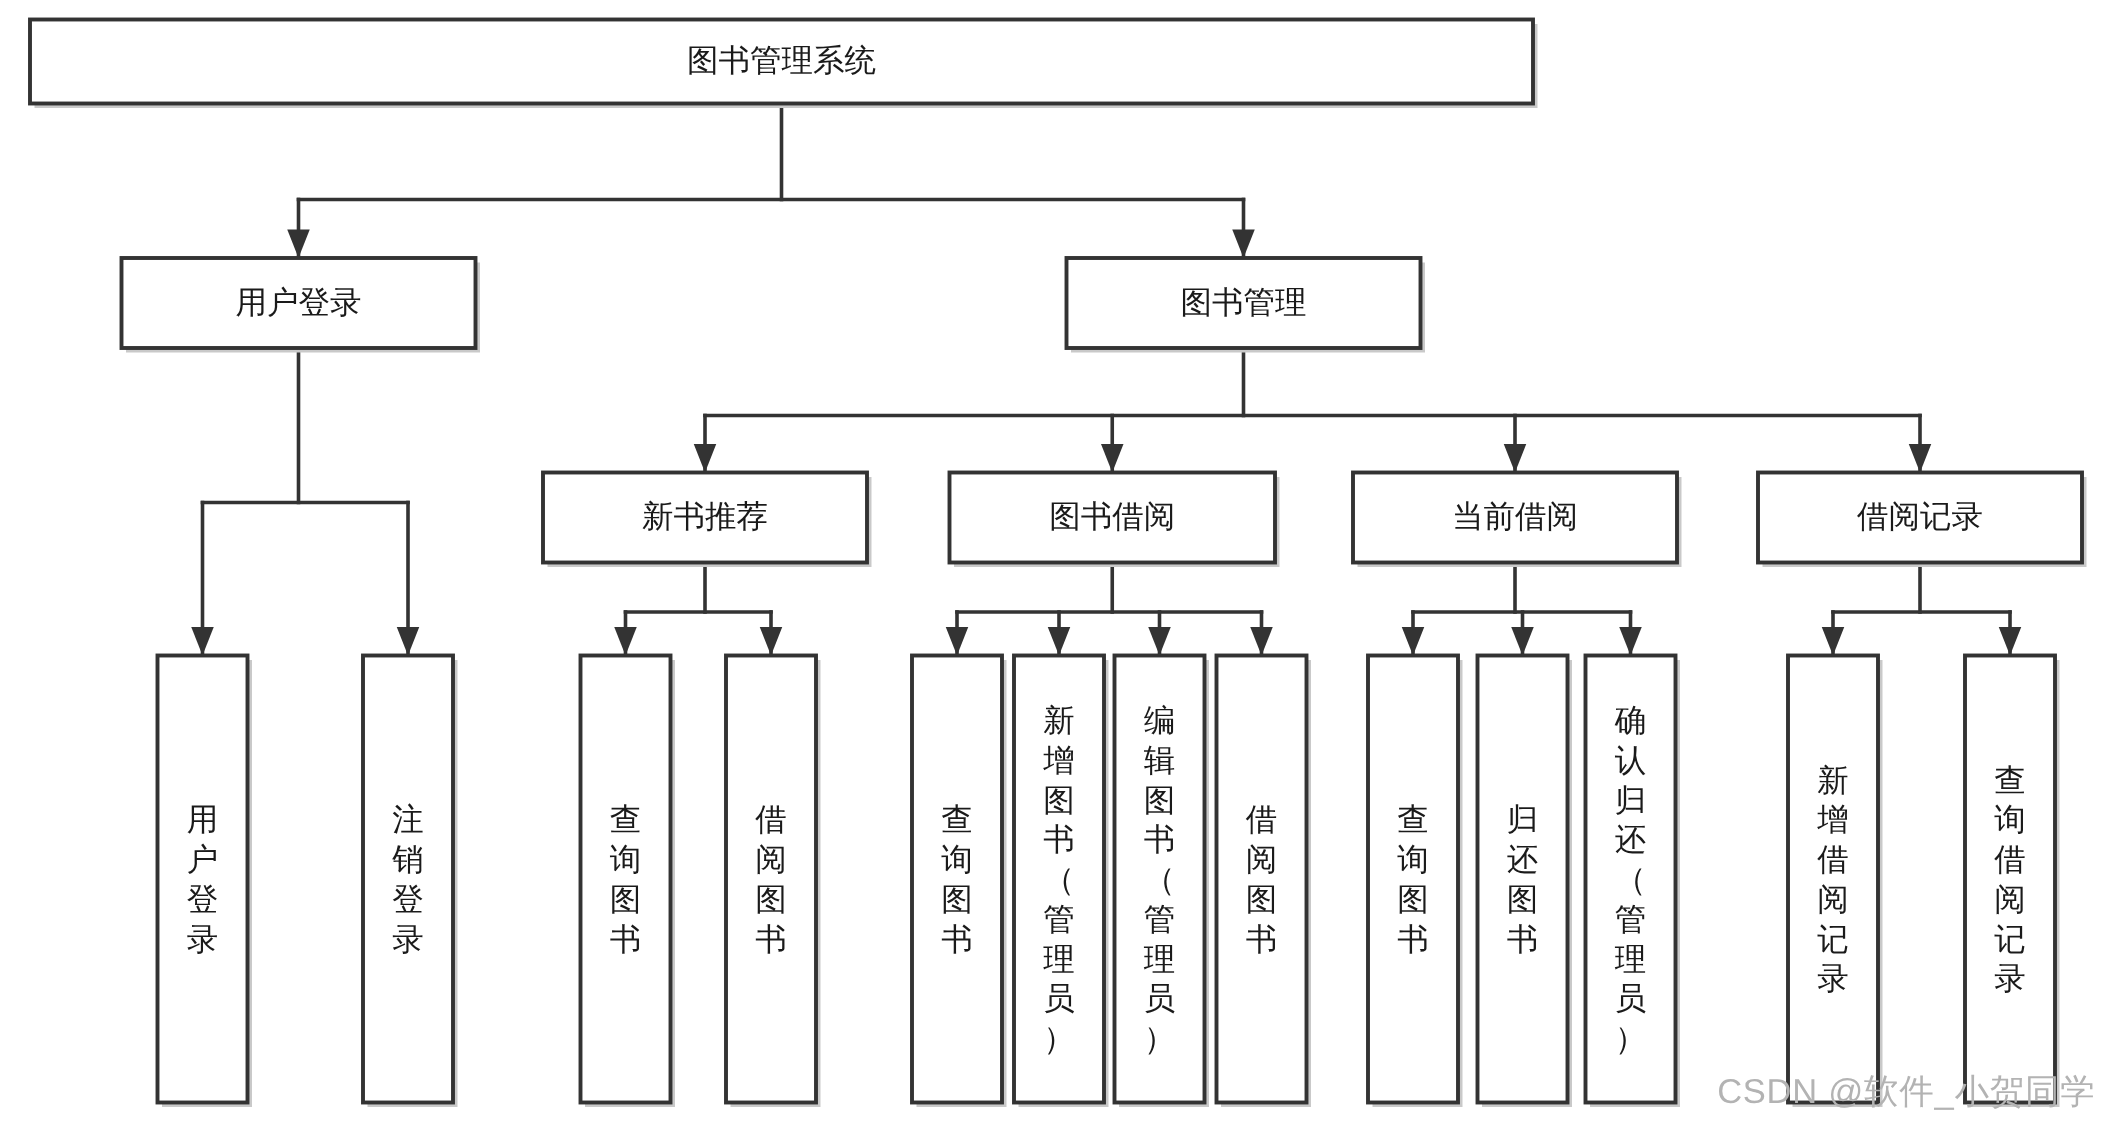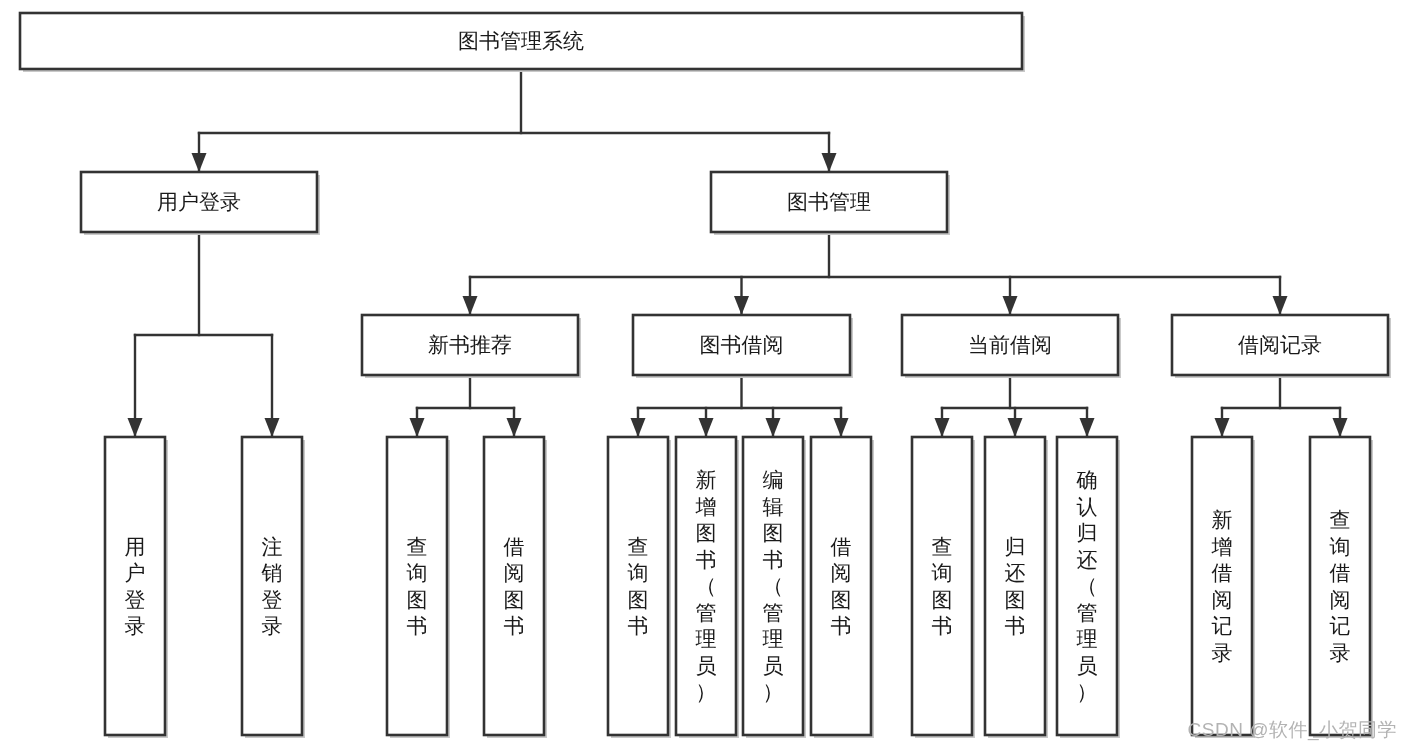--- a/index.html
+++ b/index.html
@@ -55,21 +55,21 @@
     font-family: "Liberation Sans", "DejaVu Sans", sans-serif;
     font-size: 21px;
     fill: #1a1a1a;
     text-anchor: middle;
   }
   .watermark-text {
     position: absolute;
     right: 8px;
     bottom: 4px;
     font-family: "Liberation Sans", "DejaVu Sans", sans-serif;
-    font-size: 19px;
+    font-size: 23px;
     color: #b3b3b3;
     white-space: nowrap;
     letter-spacing: 0.5px;
     text-align: center;
   }
 </style>
 </head>
 <body>
 
 <div id="diagram-root">

